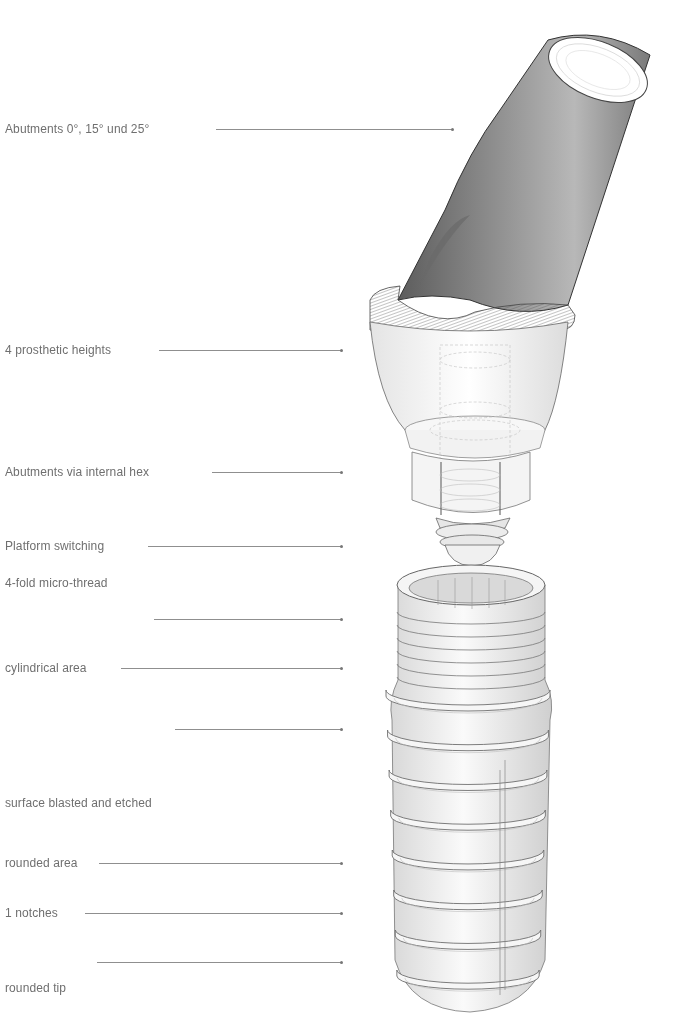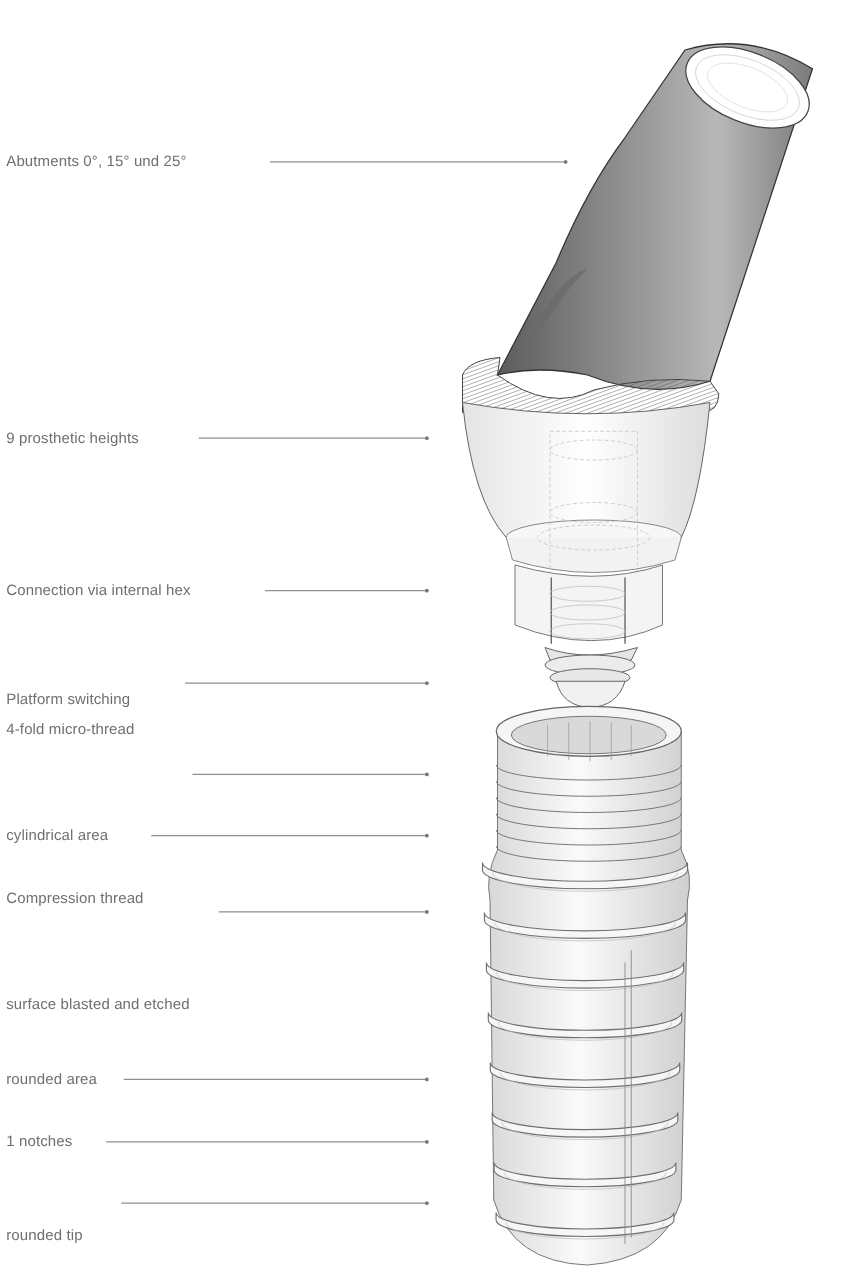--- a/index.html
+++ b/index.html
@@ -119,42 +119,41 @@
       <line x1="505" y1="760" x2="505" y2="990"></line>
       <line x1="500" y1="770" x2="500" y2="995"></line>
     </g>
   </g>
 </svg>
 
 <div class="label" style="top:118px">Abutments 0°, 15° und 25°</div>
 <div class="leader" style="left:216px; top:129px; width:236px"></div>
 <div class="dot" style="left:451px; top:128px"></div>
 
-<div class="label" style="top:339px">9 prosthetic heights</div>
+<div class="label" style="top:339px">4 prosthetic heights</div>
 <div class="leader" style="left:159px; top:350px; width:182px"></div>
 <div class="dot" style="left:340px; top:349px"></div>
 
-<div class="label" style="top:461px">Connection via internal hex</div>
+<div class="label" style="top:461px">Abutments via internal hex</div>
 <div class="leader" style="left:212px; top:472px; width:129px"></div>
 <div class="dot" style="left:340px; top:471px"></div>
 
-<div class="label" style="top:548px">Platform switching</div>
+<div class="label" style="top:535px">Platform switching</div>
 <div class="leader" style="left:148px; top:546px; width:193px"></div>
 <div class="dot" style="left:340px; top:545px"></div>
 
 <div class="label" style="top:572px">4-fold micro-thread</div>
 <div class="leader" style="left:154px; top:619px; width:187px"></div>
 <div class="dot" style="left:340px; top:618px"></div>
 
 <div class="label" style="top:657px">cylindrical area</div>
 <div class="leader" style="left:121px; top:668px; width:220px"></div>
 <div class="dot" style="left:340px; top:667px"></div>
 
 <div class="label two" style="top:706px">
-  <div>Compression thread</div>
 </div>
 <div class="leader" style="left:175px; top:729px; width:166px"></div>
 <div class="dot" style="left:340px; top:728px"></div>
 
 <div class="label" style="top:792px">surface blasted and etched</div>
 
 <div class="label" style="top:852px">rounded area</div>
 <div class="leader" style="left:99px; top:863px; width:242px"></div>
 <div class="dot" style="left:340px; top:862px"></div>
 

